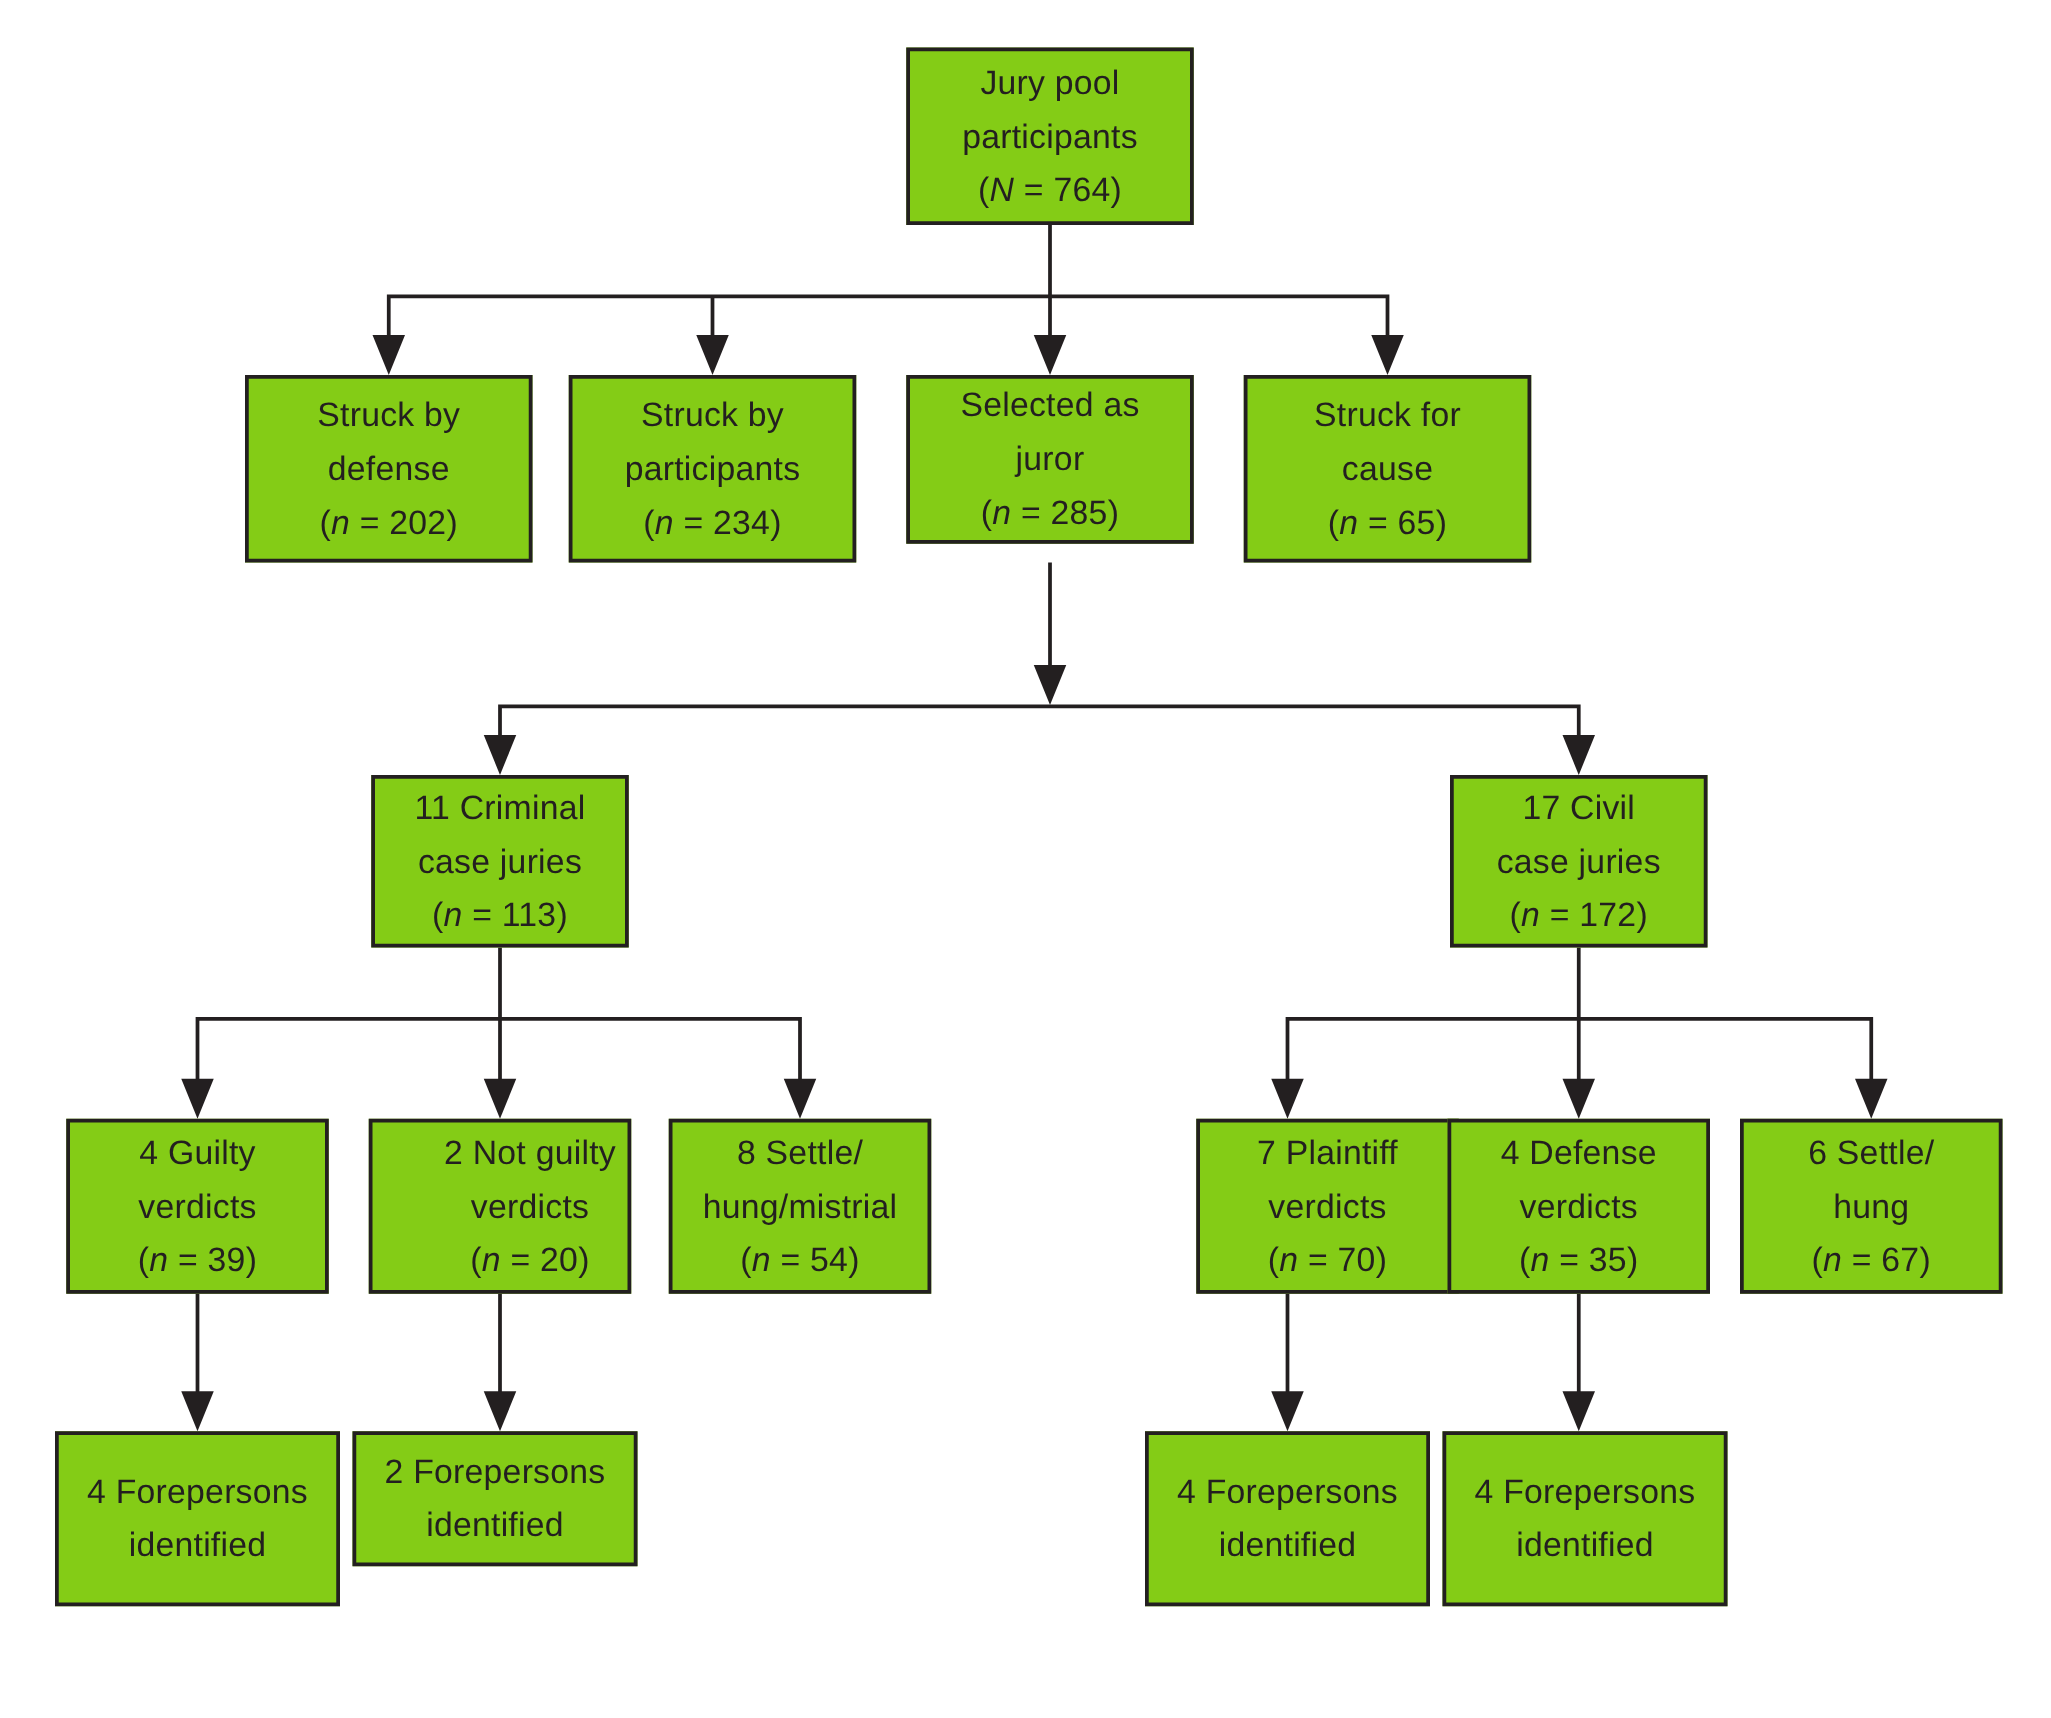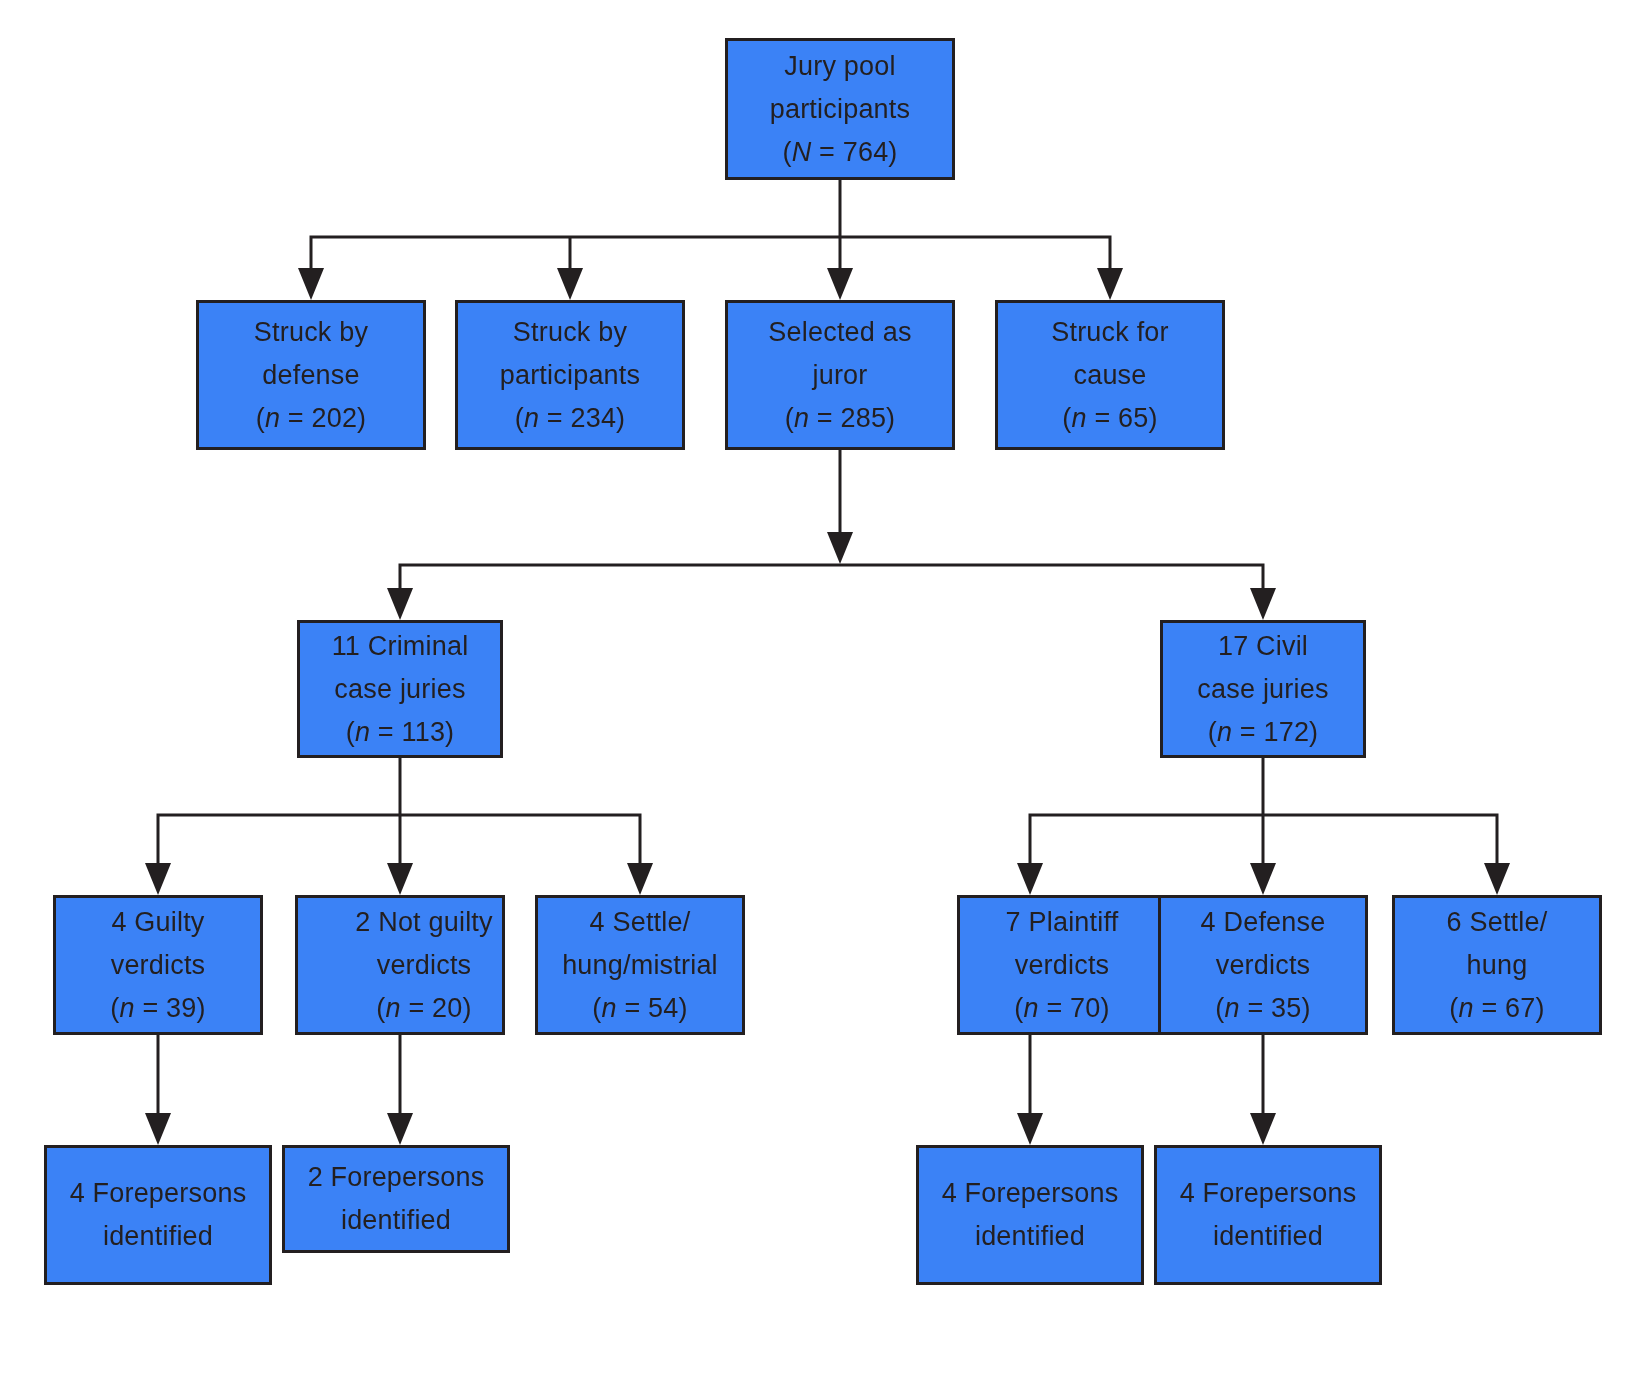--- a/index.html
+++ b/index.html
@@ -20,38 +20,38 @@
     position: absolute;
     left: 0;
     top: 0;
     width: 1641px;
     height: 1374px;
   }
   .node {
     position: absolute;
     box-sizing: border-box;
     border: 3px solid #231f20;
-    background: #3b82f6;
+    background: #84cc16;
     display: flex;
     flex-direction: column;
     align-items: center;
     justify-content: center;
     text-align: center;
     font-size: 27px;
     line-height: 43px;
     letter-spacing: 0.2px;
   }
   .node .ln { display: block; white-space: pre; }
   .node i { font-style: italic; }
 
   
   #n-jury        { left: 725px;  top: 38px;   width: 230px; height: 142px; }
   #n-defense     { left: 196px;  top: 300px;  width: 230px; height: 150px; }
   #n-prosecution { left: 455px;  top: 300px;  width: 230px; height: 150px; }
-  #n-juror       { left: 725px;  top: 300px;  width: 230px; height: 150px; }
+  #n-juror       { left: 725px;  top: 300px;  width: 230px; height: 135px; }
   #n-cause       { left: 995px;  top: 300px;  width: 230px; height: 150px; }
   #n-criminal    { left: 297px;  top: 620px;  width: 206px; height: 138px; }
   #n-civil       { left: 1160px; top: 620px;  width: 206px; height: 138px; }
   #n-guilty      { left: 53px;   top: 895px;  width: 210px; height: 140px; }
   #n-notguilty   { left: 295px;  top: 895px;  width: 210px; height: 140px; padding-left: 48px; }
   #n-settlem     { left: 535px;  top: 895px;  width: 210px; height: 140px; }
   #n-plaintiff   { left: 957px;  top: 895px;  width: 210px; height: 140px; }
   #n-defensev    { left: 1158px; top: 895px;  width: 210px; height: 140px; }
   #n-settleh     { left: 1392px; top: 895px;  width: 210px; height: 140px; }
   #n-f1          { left: 44px;   top: 1145px; width: 228px; height: 140px; }
@@ -154,21 +154,21 @@
     <span class="ln"><span>(</span><i>n</i><span> = 39)</span></span>
   </div>
 
   <div class="node" id="n-notguilty">
     <span class="ln">2 Not guilty</span>
     <span class="ln">verdicts</span>
     <span class="ln"><span>(</span><i>n</i><span> = 20)</span></span>
   </div>
 
   <div class="node" id="n-settlem">
-    <span class="ln">4 Settle/</span>
+    <span class="ln">8 Settle/</span>
     <span class="ln">hung/mistrial</span>
     <span class="ln"><span>(</span><i>n</i><span> = 54)</span></span>
   </div>
 
   <div class="node" id="n-plaintiff">
     <span class="ln">7 Plaintiff</span>
     <span class="ln">verdicts</span>
     <span class="ln"><span>(</span><i>n</i><span> = 70)</span></span>
   </div>
 

